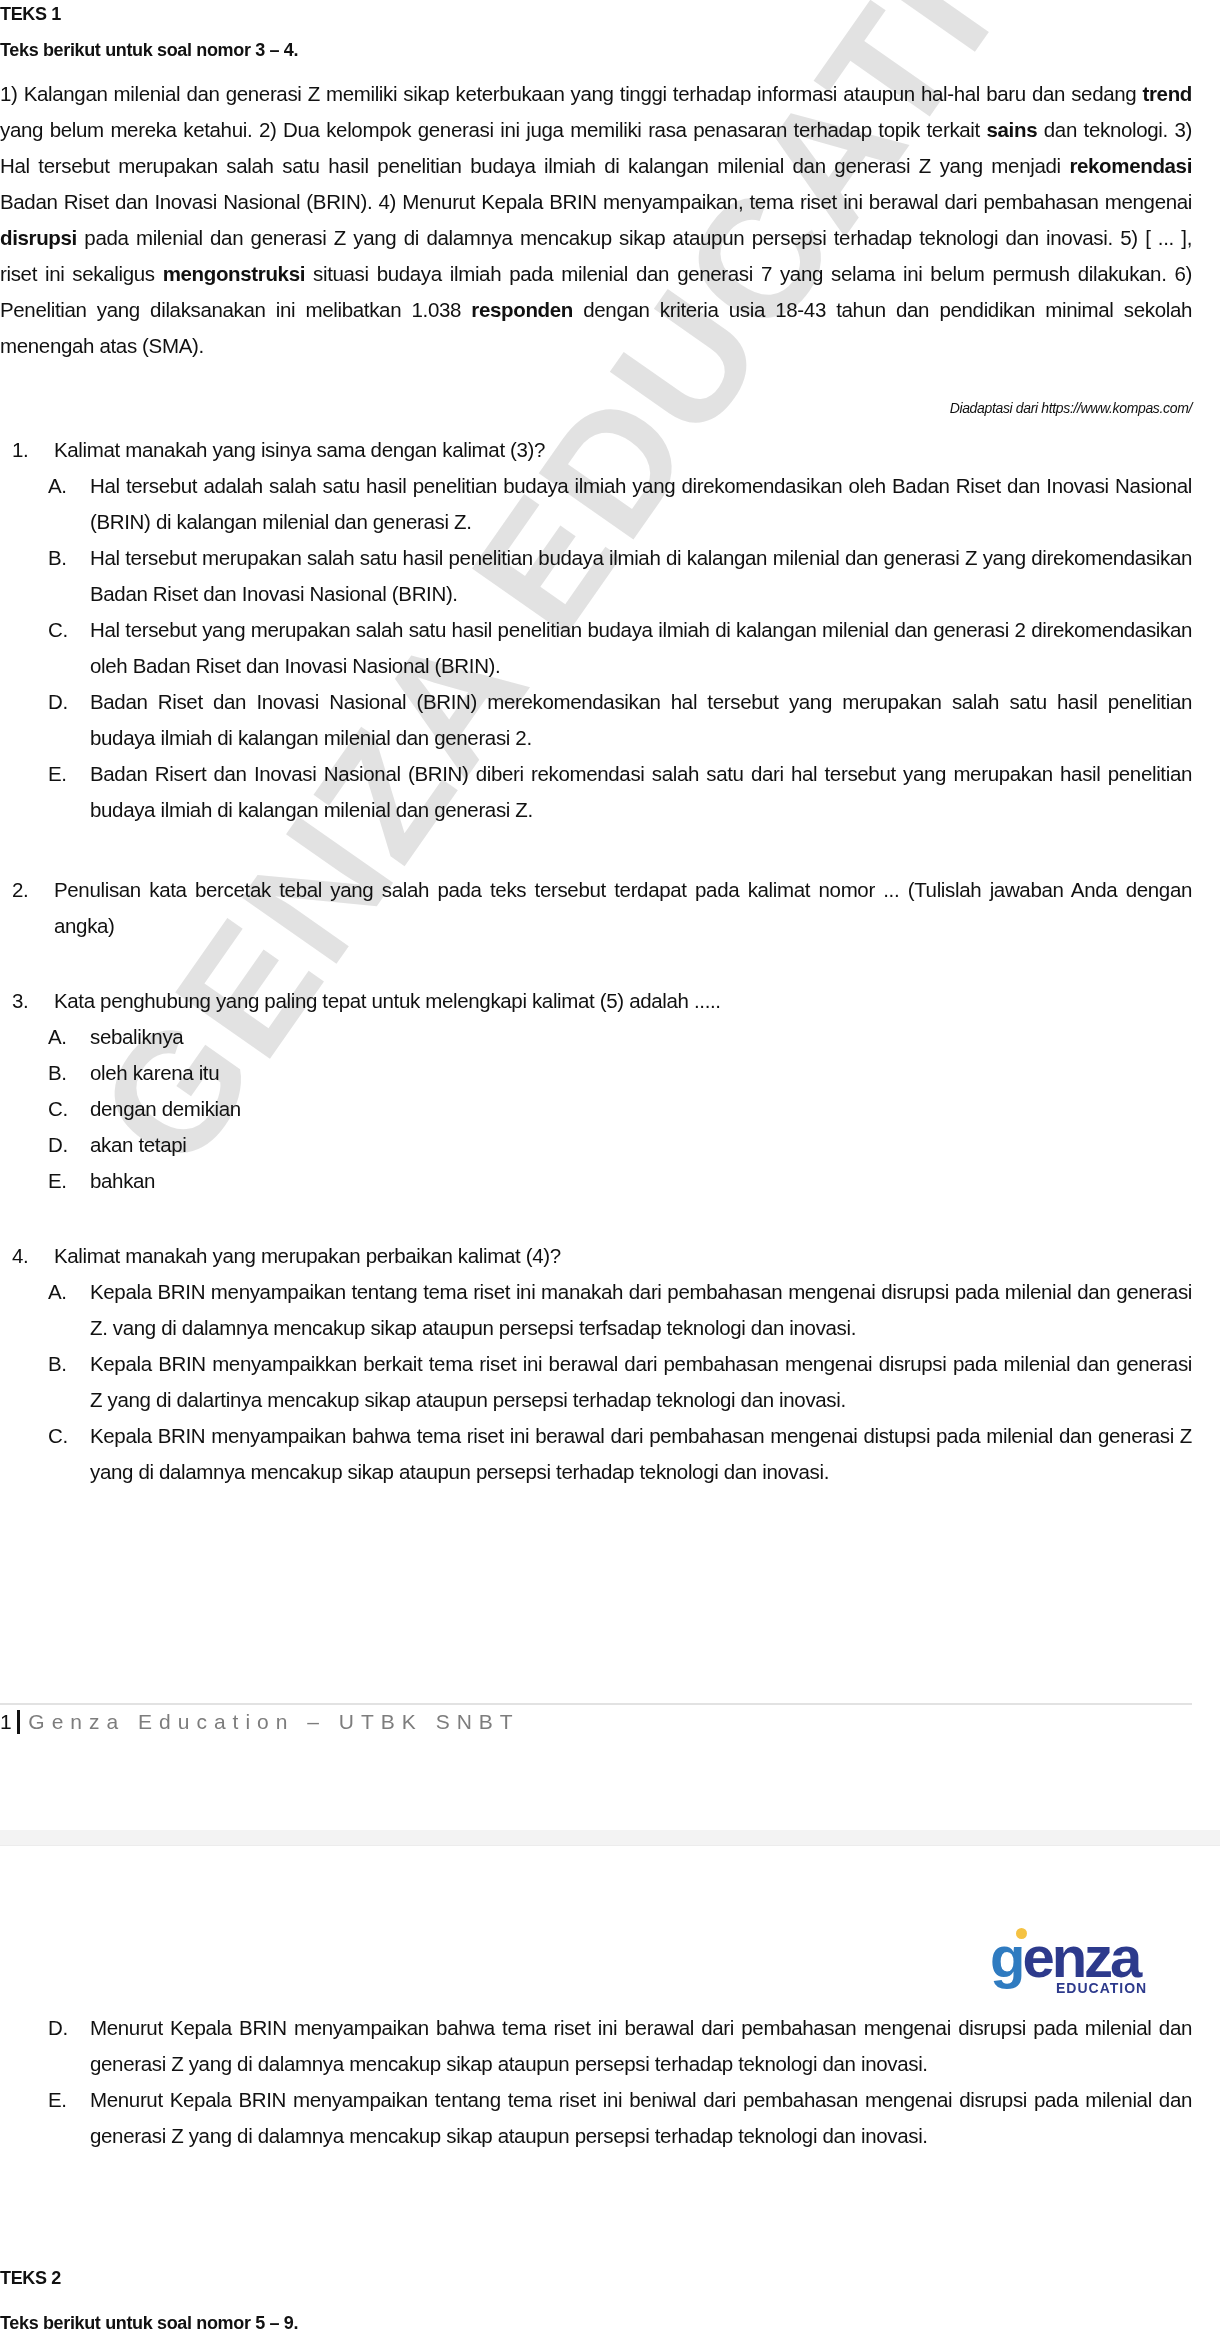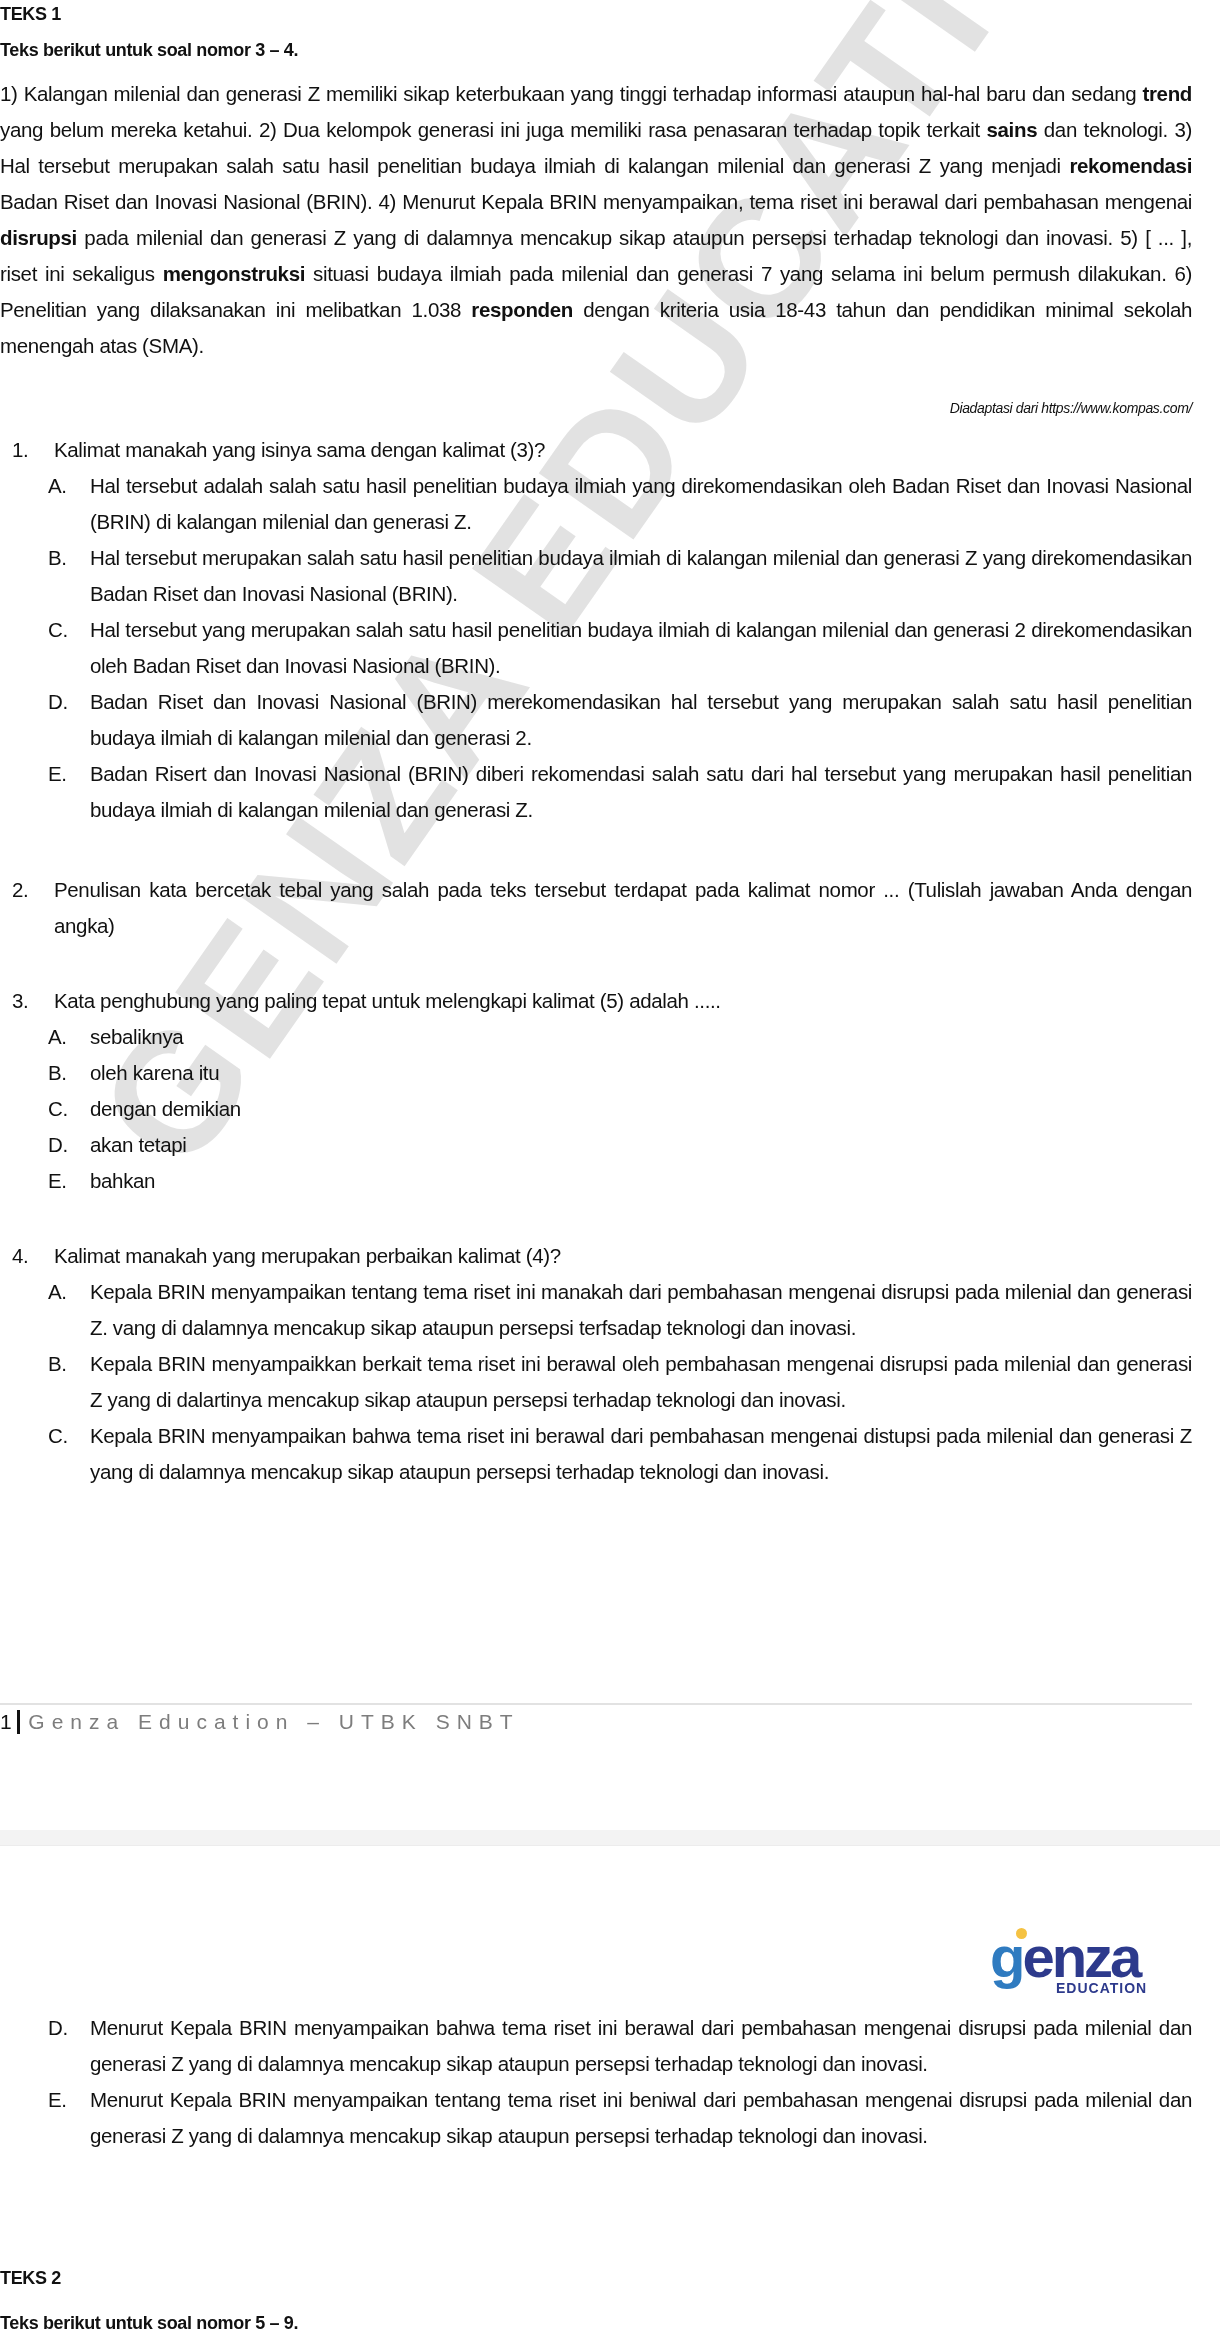--- a/index.html
+++ b/index.html
@@ -145,21 +145,21 @@
     <div class="q-stem">
       <span class="q-num">4.</span>
       <span class="q-text">Kalimat manakah yang merupakan perbaikan kalimat (4)?</span>
     </div>
     <div class="opt">
         <span class="opt-letter">A.</span>
         <span class="opt-text">Kepala BRIN menyampaikan tentang tema riset ini manakah dari pembahasan mengenai disrupsi pada milenial dan generasi Z. vang di dalamnya mencakup sikap ataupun persepsi terfsadap teknologi dan inovasi.</span>
       </div>
     <div class="opt">
         <span class="opt-letter">B.</span>
-        <span class="opt-text">Kepala BRIN menyampaikkan berkait tema riset ini berawal oleh pembahasan mengenai disrupsi pada milenial dan generasi Z yang di dalartinya mencakup sikap ataupun persepsi terhadap teknologi dan inovasi.</span>
+        <span class="opt-text">Kepala BRIN menyampaikkan berkait tema riset ini berawal dari pembahasan mengenai disrupsi pada milenial dan generasi Z yang di dalartinya mencakup sikap ataupun persepsi terhadap teknologi dan inovasi.</span>
       </div>
     <div class="opt">
         <span class="opt-letter">C.</span>
         <span class="opt-text">Kepala BRIN menyampaikan bahwa tema riset ini berawal dari pembahasan mengenai distupsi pada milenial dan generasi Z yang di dalamnya mencakup sikap ataupun persepsi terhadap teknologi dan inovasi.</span>
       </div>
   </div>
 
   <div class="footer-line"></div>
   <div class="footer">
     <span class="footer-num">1</span>

